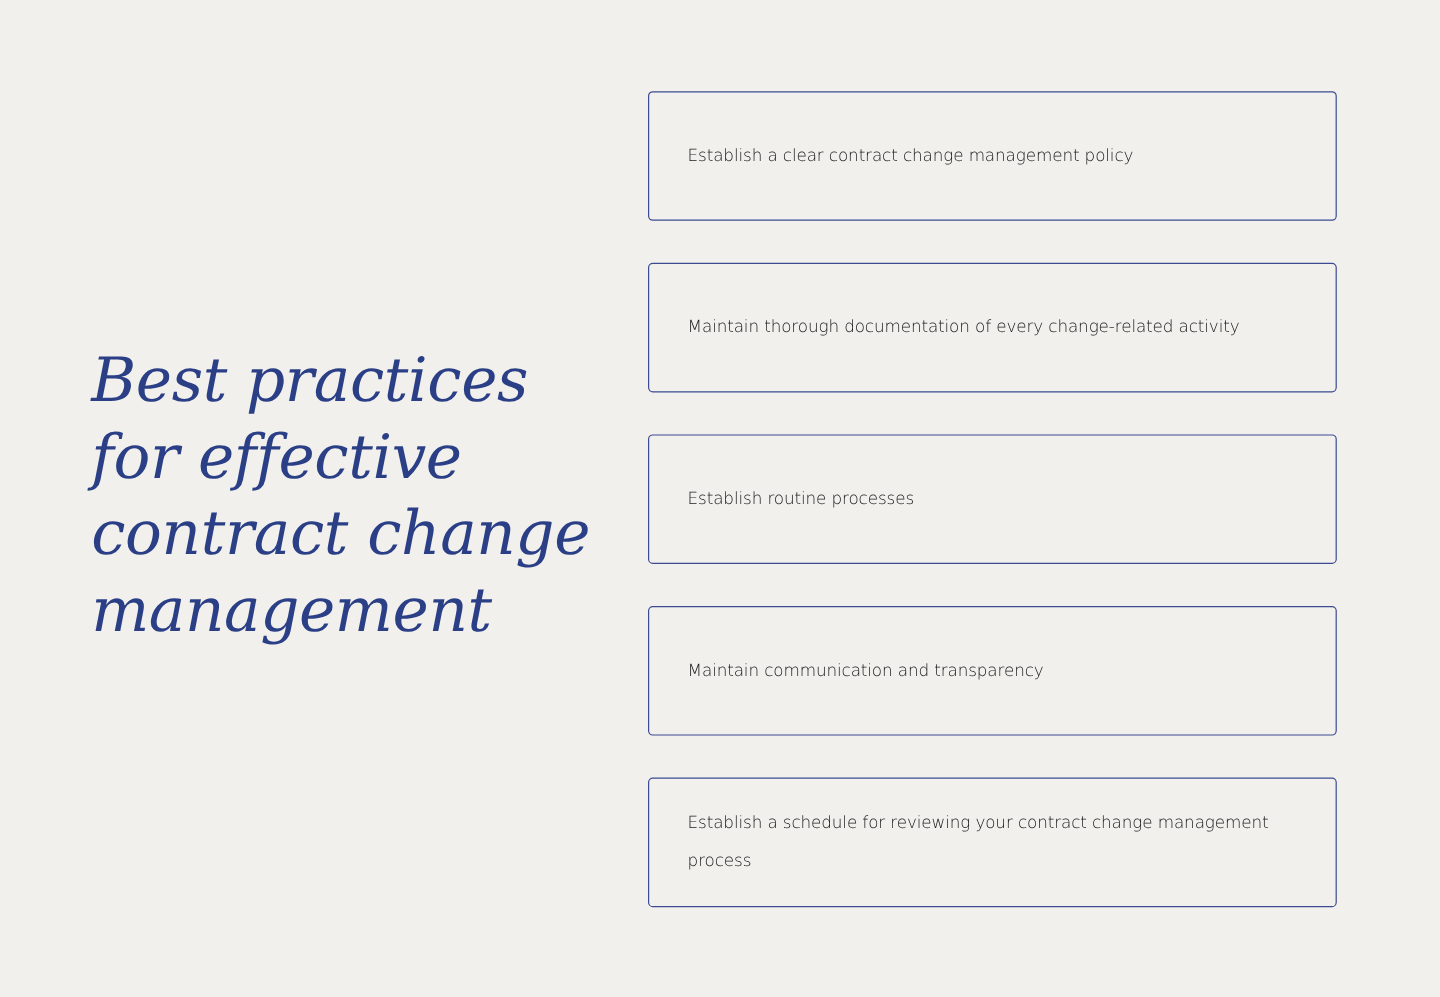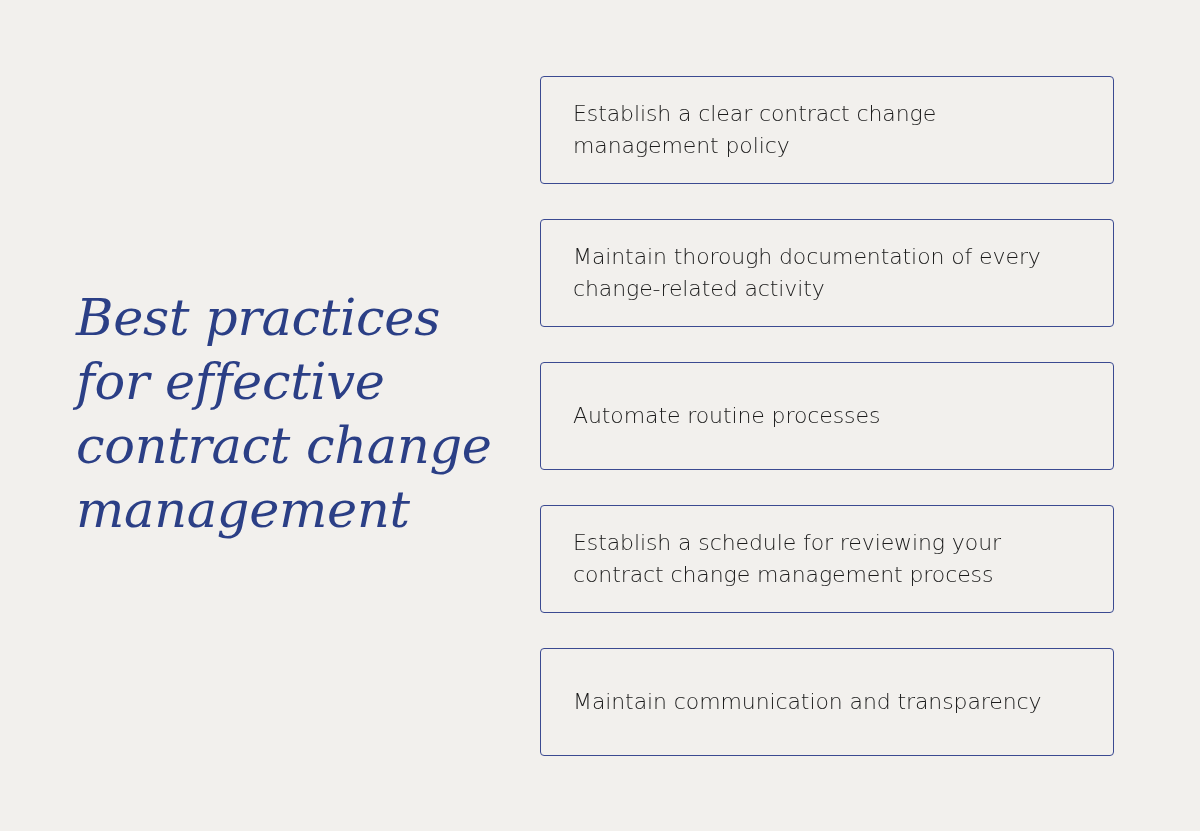--- a/index.html
+++ b/index.html
@@ -60,21 +60,21 @@
     border: 1.5px solid #3b4a91;
     border-radius: 4px;
     background: transparent;
     display: flex;
     align-items: center;
     padding: 0 30px 0 32px;
   }
 
   .card-text {
     font-family: "DejaVu Sans", "Liberation Sans", sans-serif;
-    font-size: 22px;
+    font-size: 14px;
     line-height: 32px;
     font-weight: 300;
     color: #1b1b1b;
     letter-spacing: -0.1px;
   }
 </style>
 </head>
 <body>
 
 <div class="infographic">
@@ -90,26 +90,26 @@
 
     <div class="card">
       <span class="card-text">Establish a clear contract change management policy</span>
     </div>
 
     <div class="card">
       <span class="card-text">Maintain thorough documentation of every change-related activity</span>
     </div>
 
     <div class="card">
-      <span class="card-text">Automate routine processes</span>
+      <span class="card-text">Establish routine processes</span>
+    </div>
+
+    <div class="card">
+      <span class="card-text">Maintain communication and transparency</span>
     </div>
 
     <div class="card">
       <span class="card-text">Establish a schedule for reviewing your contract change management process</span>
-    </div>
-
-    <div class="card">
-      <span class="card-text">Maintain communication and transparency</span>
     </div>
 
   </div>
 
 </div>
 
 </body></html>

